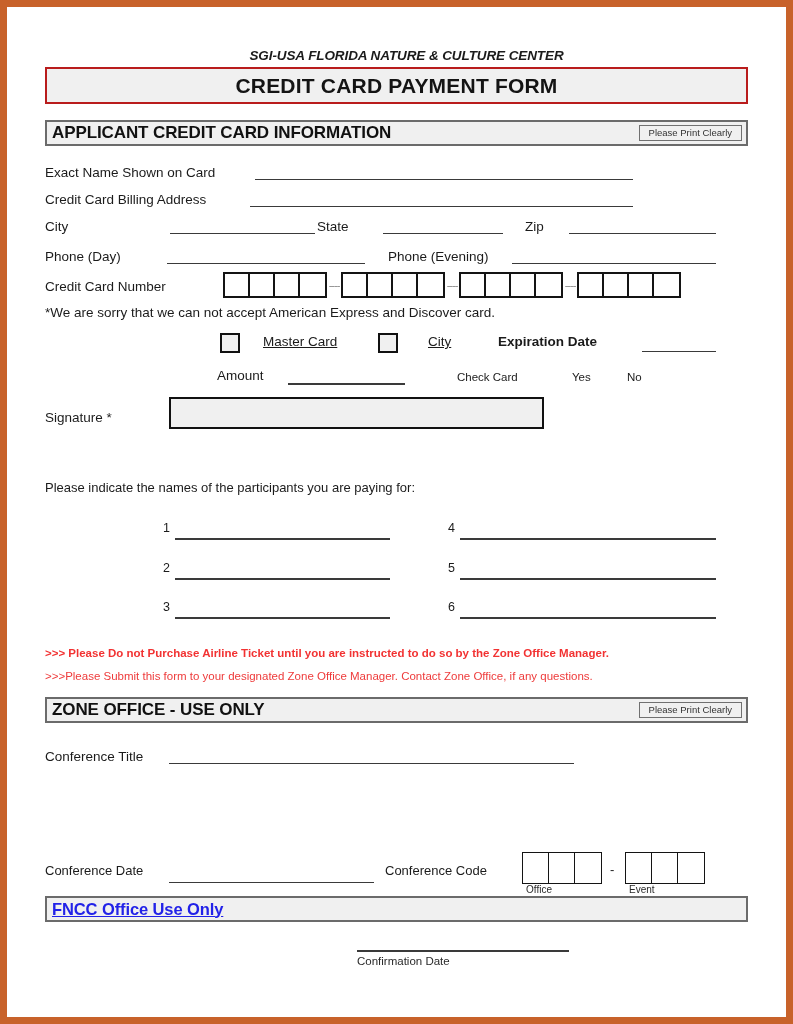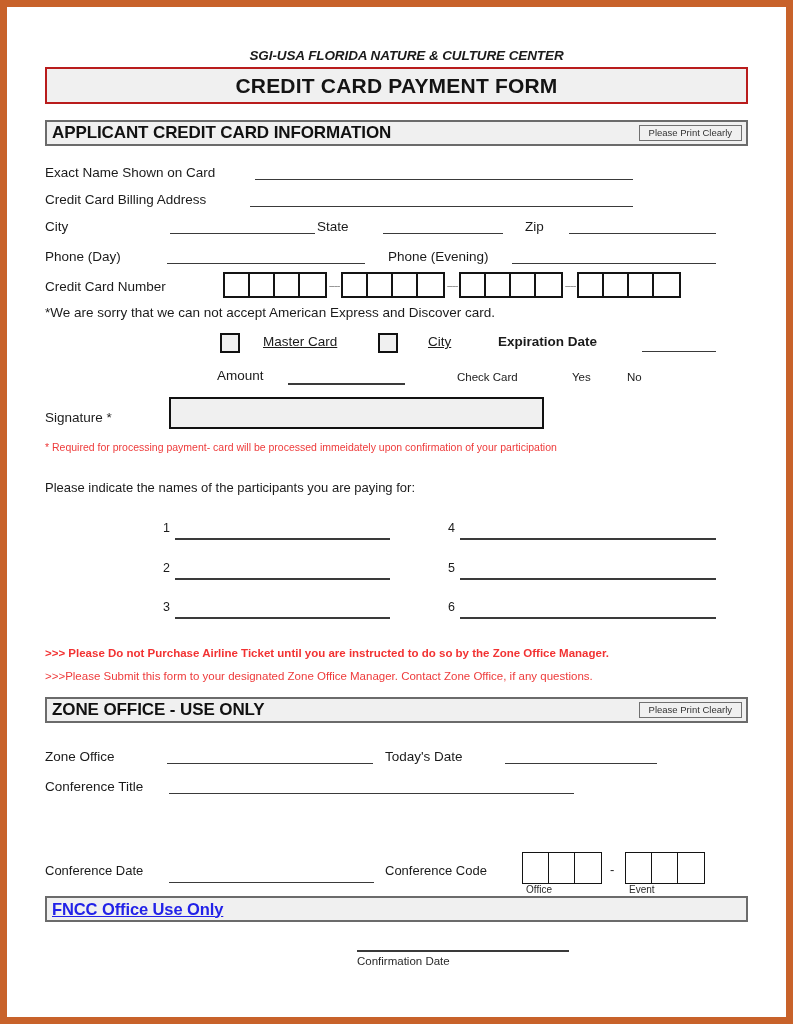--- a/index.html
+++ b/index.html
@@ -282,23 +282,20 @@
       <span class="tiny" style="left:412px; bottom:8px;">Check Card</span>
       <span class="tiny" style="left:527px; bottom:8px;">Yes</span>
       <span class="tiny" style="left:582px; bottom:8px;">No</span>
     </div>
 
     <div class="row" style="height:40px;">
       <span class="lbl" style="left:0; bottom:6px;text-align:center;">Signature *</span>
       <span class="sigbox" style="left:124px; bottom:2px; width:375px; height:32px;"></span>
     </div>
 
-    <div class="row" style="height:24px;">
-      <span class="note-red" style="left:0; bottom:2px;">* Required for processing payment- card will be processed immeidately upon confirmation of your participation</span>
-    </div>
 
   </div>
 
   <div class="form-area" style="height:155px; margin-top:24px;">
     <span class="plain" style="left:0; top:0;">Please indicate the names of the participants you are paying for:</span>
 
     <span class="num" style="left:118px; top:41px;">1</span>
     <span class="rule thick" style="left:130px; top:58px; width:215px;"></span>
 
     <span class="num" style="left:118px; top:81px;">2</span>
@@ -322,26 +319,20 @@
     <span class="note-red" style="left:0; top:23px; font-size:11.5px;">&gt;&gt;&gt;Please Submit this form to your designated Zone Office Manager. Contact Zone Office, if any questions.</span>
   </div>
 
   <div class="section-bar" style="margin-top:6px;">
     <span class="label">ZONE OFFICE - USE ONLY</span>
     <span class="print-clearly">Please Print Clearly</span>
   </div>
 
   <div class="form-area" style="height:108px; margin-top:14px;">
 
-    <div class="row" style="height:30px;">
-      <span class="lbl" style="left:0;">Zone Office</span>
-      <span class="rule" style="left:122px; width:206px;"></span>
-      <span class="lbl" style="left:340px;">Today's Date</span>
-      <span class="rule" style="left:460px; width:152px;"></span>
-    </div>
 
 
     <div class="row" style="height:30px;">
       <span class="lbl" style="left:0;">Conference Title</span>
       <span class="rule" style="left:124px; width:405px;"></span>
     </div>
 
   </div>
 
   <div class="form-area" style="height:44px; margin-top:4px;">

